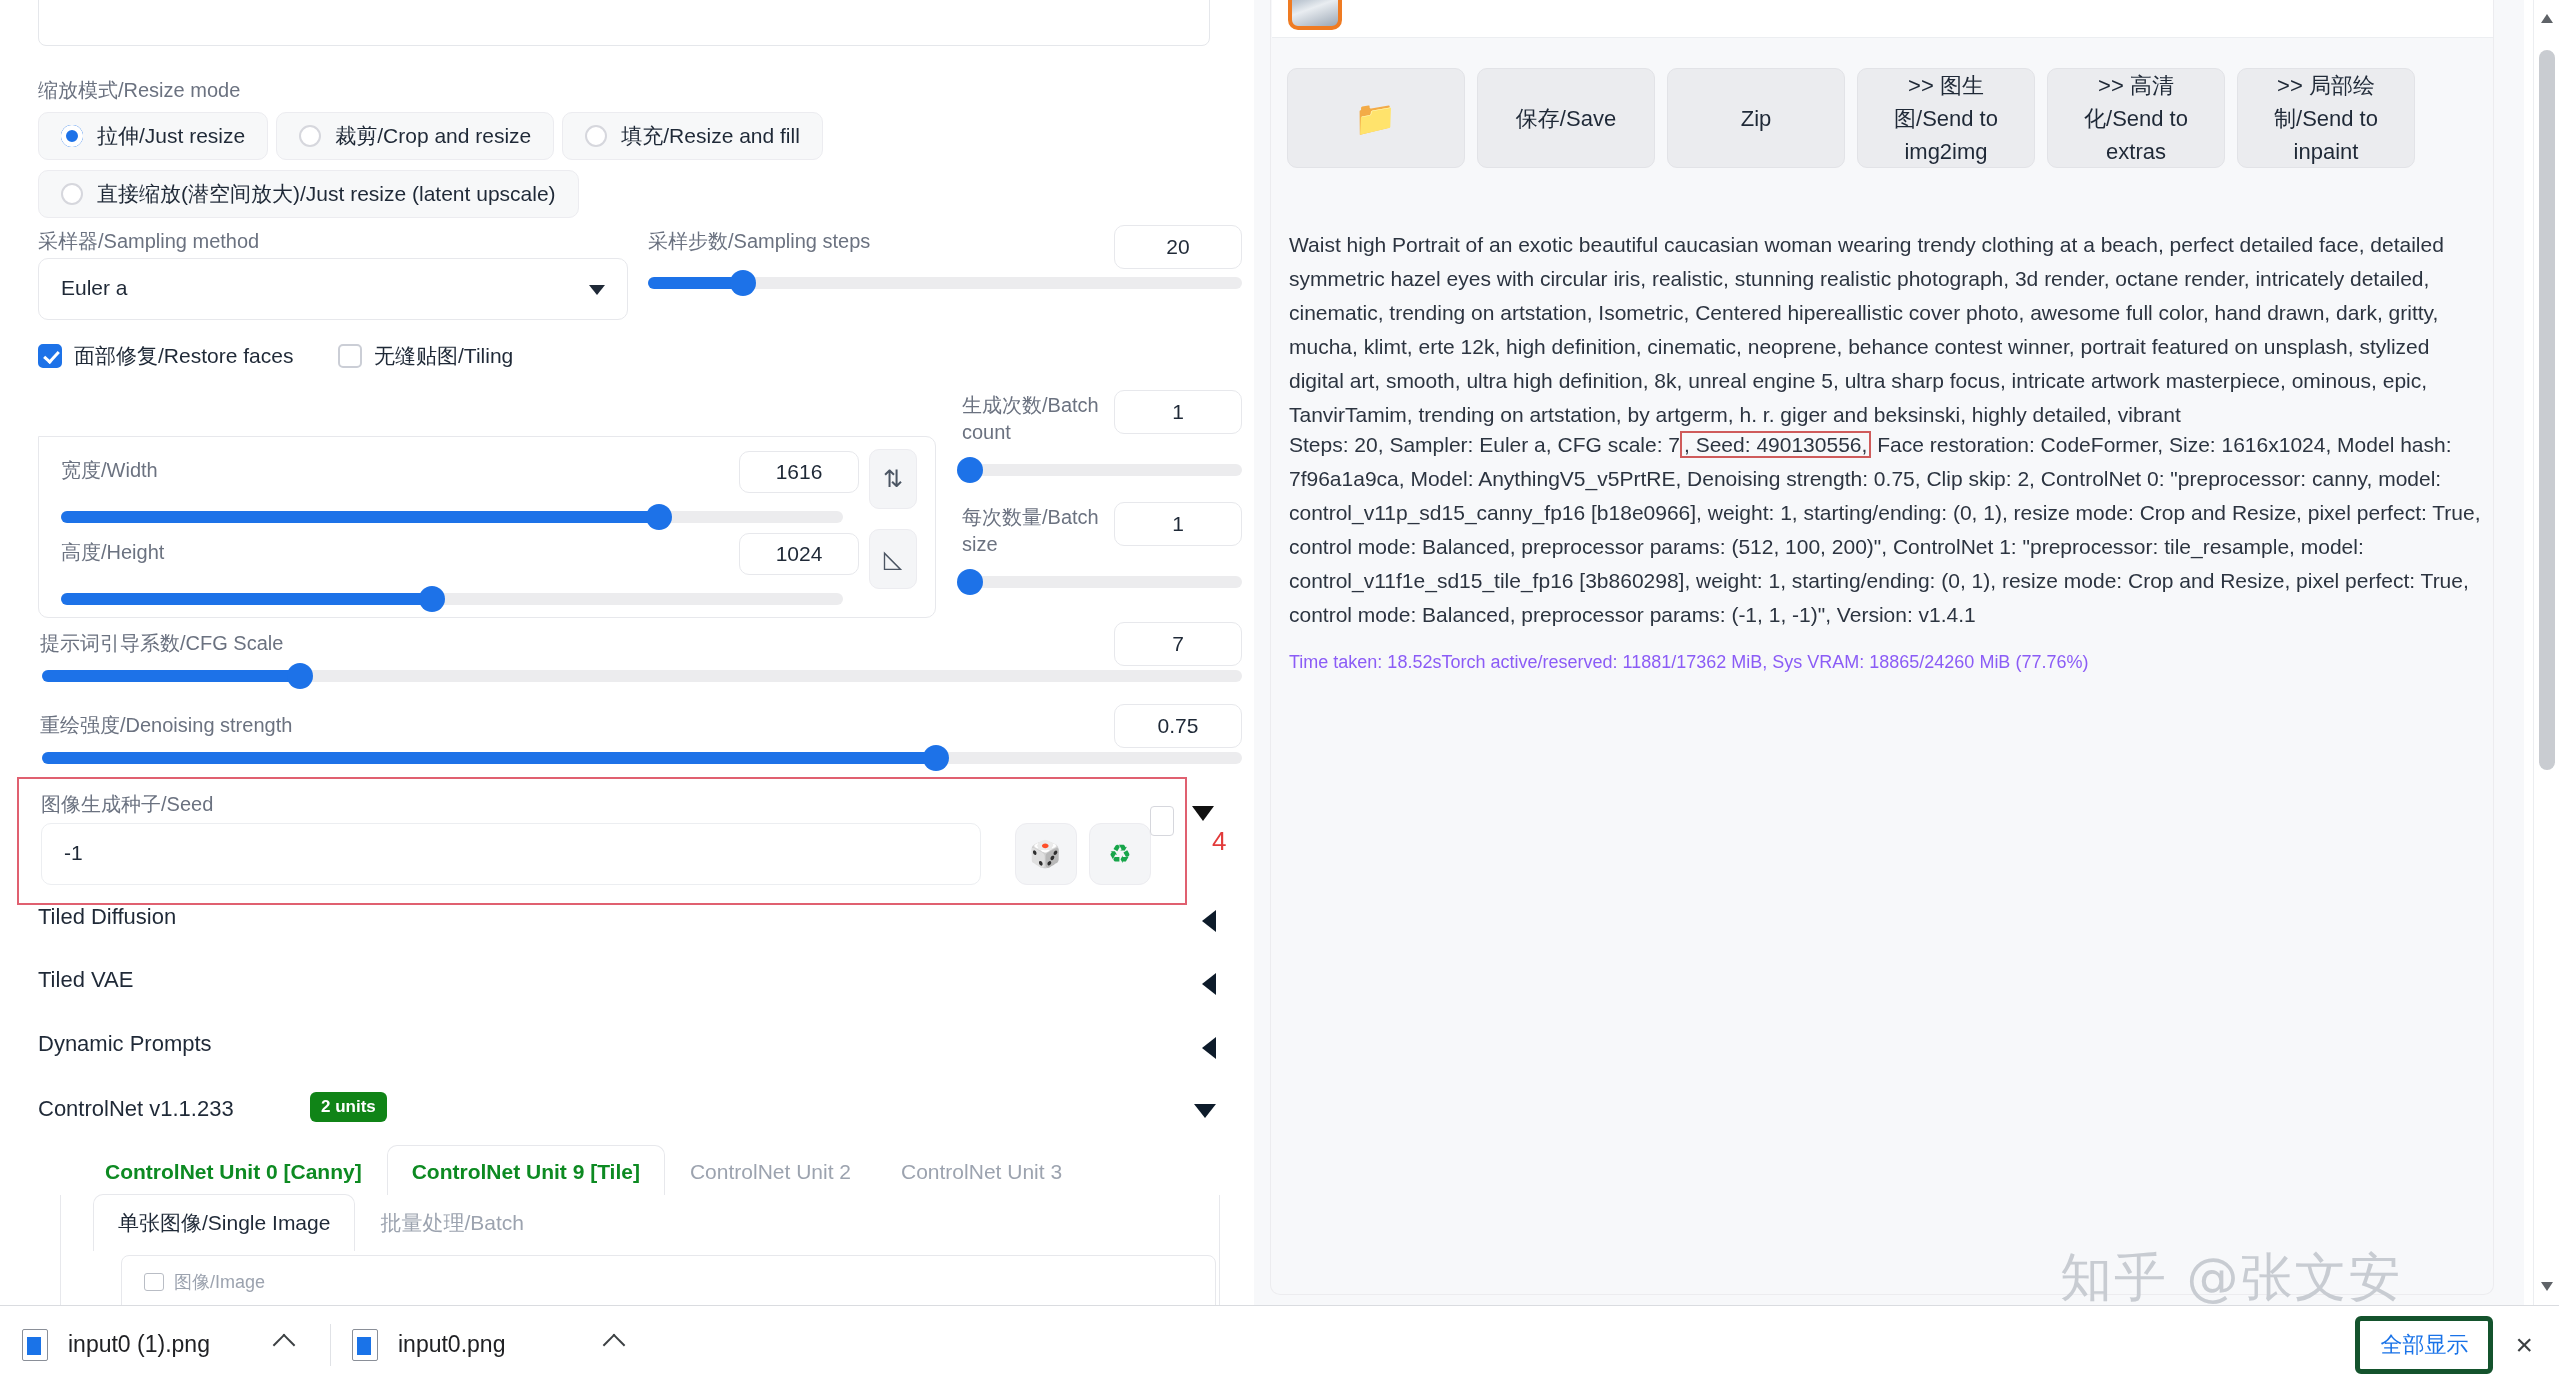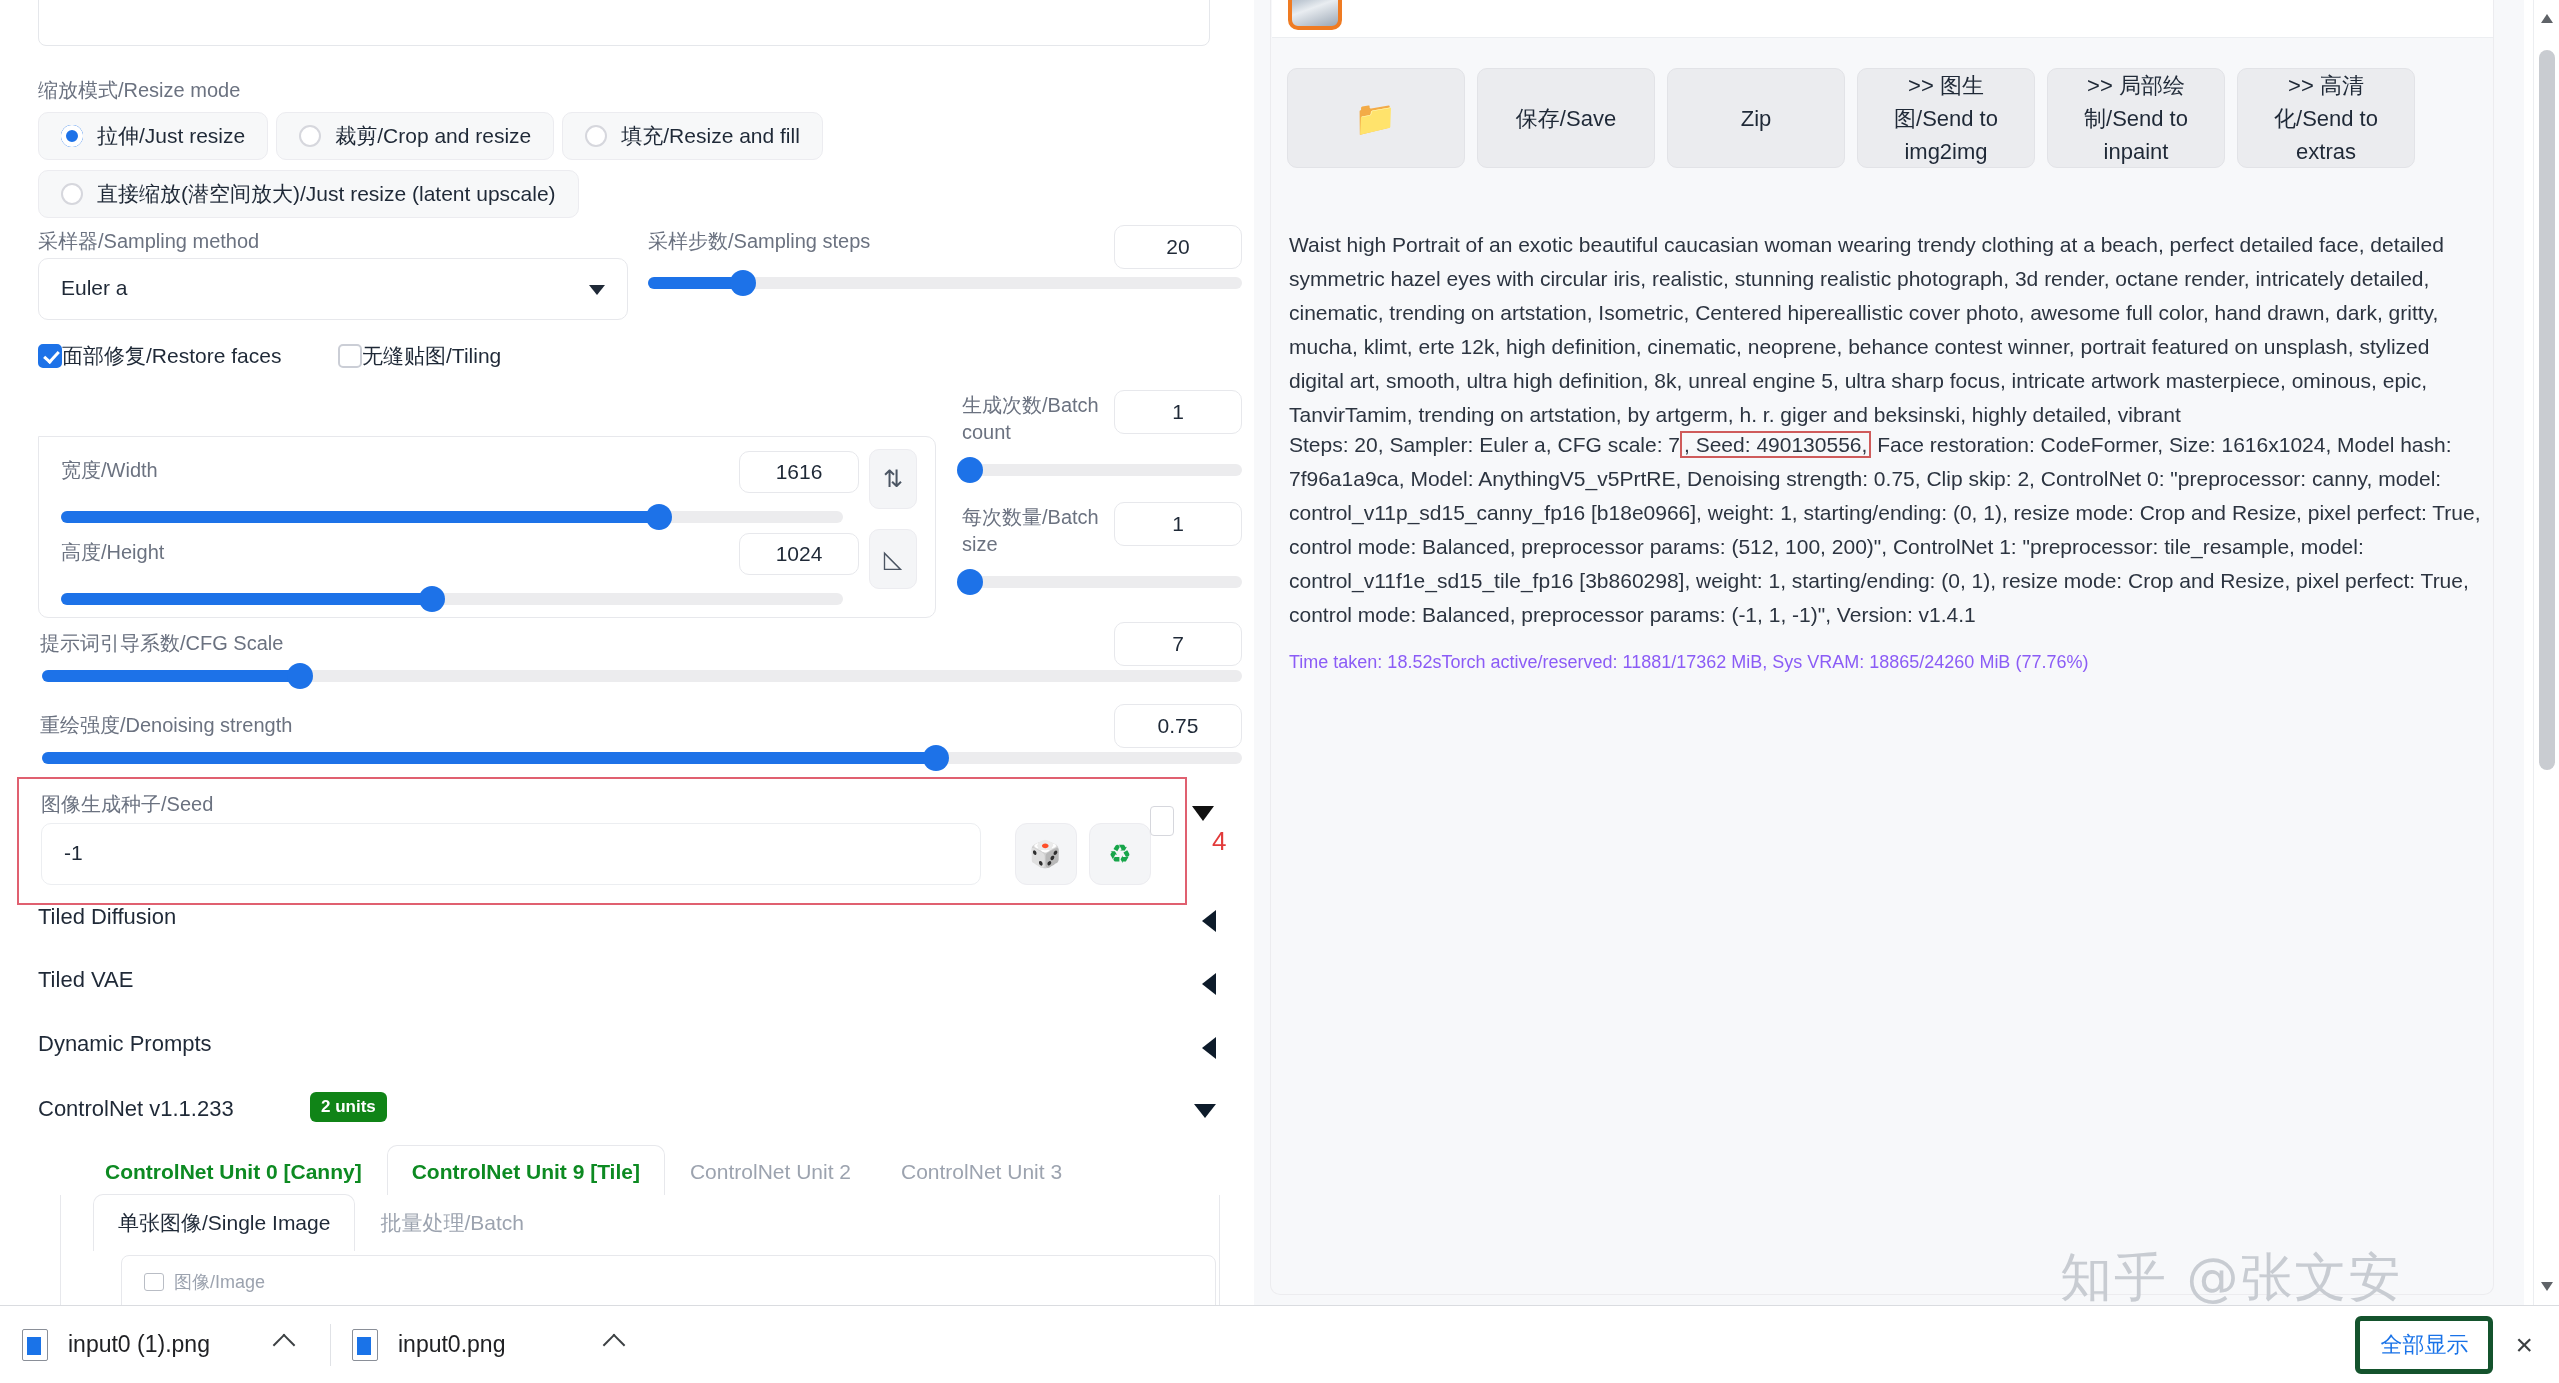--- a/index.html
+++ b/index.html
@@ -74,21 +74,21 @@
     background:#ececee; border-radius:6px; }
   .slider .fill { position:absolute; left:0; top:0; height:12px;
     background:#1d72e8; border-radius:6px; }
   .slider .knob {
     position:absolute; top:-7px; width:26px; height:26px; border-radius:50%;
     background:#1d72e8; transform:translateX(-50%);
   }
 
   
   .cb-row { position:absolute; left:38px; top:342px; display:flex; align-items:center; gap:0; }
-  .cb-item { display:flex; align-items:center; font-size:21px; color:#1f2937; }
+  .cb-item { display:flex; align-items:center; gap:12px; font-size:21px; color:#1f2937; }
   .cb {
     width:24px;height:24px;border-radius:5px;border:2px solid #cbced6;background:#fff;
     flex:none; position:relative;
   }
   .cb.on { background:#1d72e8; border-color:#1d72e8; }
   .cb.on:after {
     content:""; position:absolute; left:7px; top:2px; width:6px; height:12px;
     border:solid #fff; border-width:0 3px 3px 0; transform:rotate(42deg);
   }
 
@@ -511,22 +511,22 @@
         <div class="thumb"></div>
       </div>
 
       <div class="act-row">
         <div class="act-btn">
           <span class="folder-glyph">📁</span>
         </div>
         <div class="act-btn">保存/Save</div>
         <div class="act-btn">Zip</div>
         <div class="act-btn">&gt;&gt; 图生图/Send to img2img</div>
+        <div class="act-btn">&gt;&gt; 高清化/Send to extras</div>
         <div class="act-btn">&gt;&gt; 局部绘制/Send to inpaint</div>
-        <div class="act-btn">&gt;&gt; 高清化/Send to extras</div>
       </div>
 
       <div class="prompt-text">Waist high Portrait of an exotic beautiful caucasian woman wearing trendy clothing at a beach, perfect detailed face, detailed symmetric hazel eyes with circular iris, realistic, stunning realistic photograph, 3d render, octane render, intricately detailed, cinematic, trending on artstation, Isometric, Centered hipereallistic cover photo, awesome full color, hand drawn, dark, gritty, mucha, klimt, erte 12k, high definition, cinematic, neoprene, behance contest winner, portrait featured on unsplash, stylized digital art, smooth, ultra high definition, 8k, unreal engine 5, ultra sharp focus, intricate artwork masterpiece, ominous, epic, TanvirTamim, trending on artstation, by artgerm, h. r. giger and beksinski, highly detailed, vibrant</div>
 
       <div class="params-text"><span>Steps: 20, Sampler: Euler a, CFG scale: 7</span><span class="seed-hl">, Seed: 490130556,</span><span> Face restoration: CodeFormer, Size: 1616x1024, Model hash: 7f96a1a9ca, Model: AnythingV5_v5PrtRE, Denoising strength: 0.75, Clip skip: 2, ControlNet 0: "preprocessor: canny, model: control_v11p_sd15_canny_fp16 [b18e0966], weight: 1, starting/ending: (0, 1), resize mode: Crop and Resize, pixel perfect: True, control mode: Balanced, preprocessor params: (512, 100, 200)", ControlNet 1: "preprocessor: tile_resample, model: control_v11f1e_sd15_tile_fp16 [3b860298], weight: 1, starting/ending: (0, 1), resize mode: Crop and Resize, pixel perfect: True, control mode: Balanced, preprocessor params: (-1, 1, -1)", Version: v1.4.1</span></div>
 
       <div class="time-text">Time taken: 18.52sTorch active/reserved: 11881/17362 MiB, Sys VRAM: 18865/24260 MiB (77.76%)</div>
     </div>
   </div>
 

